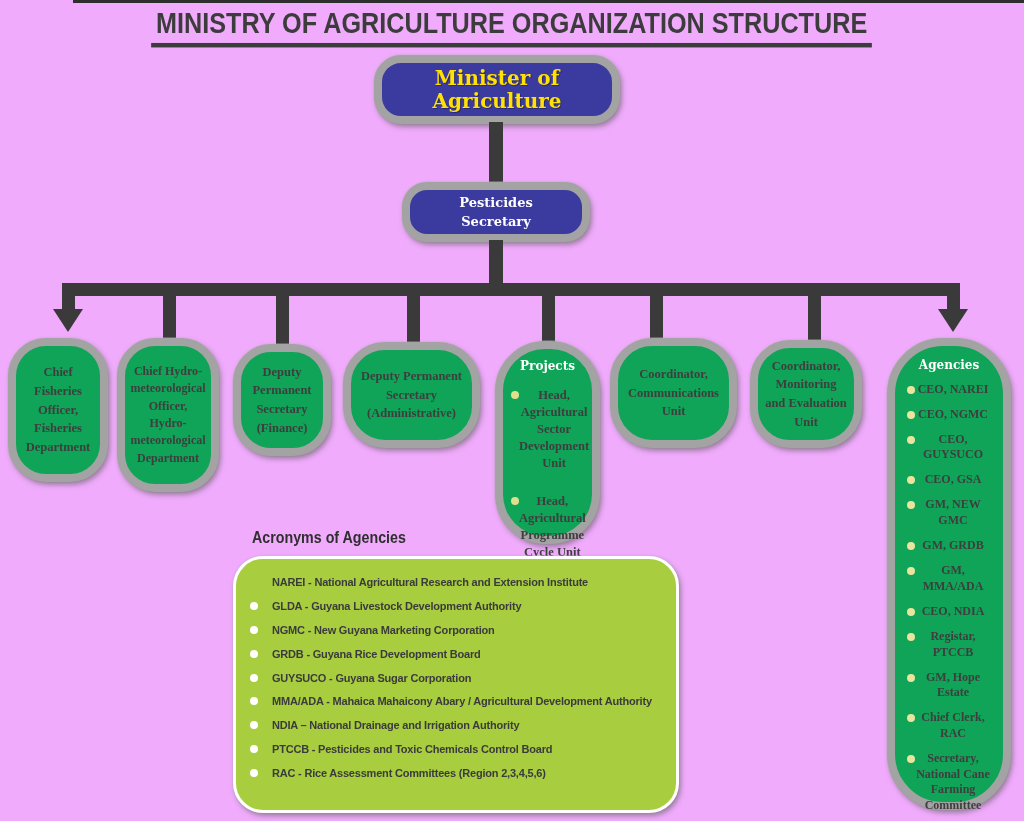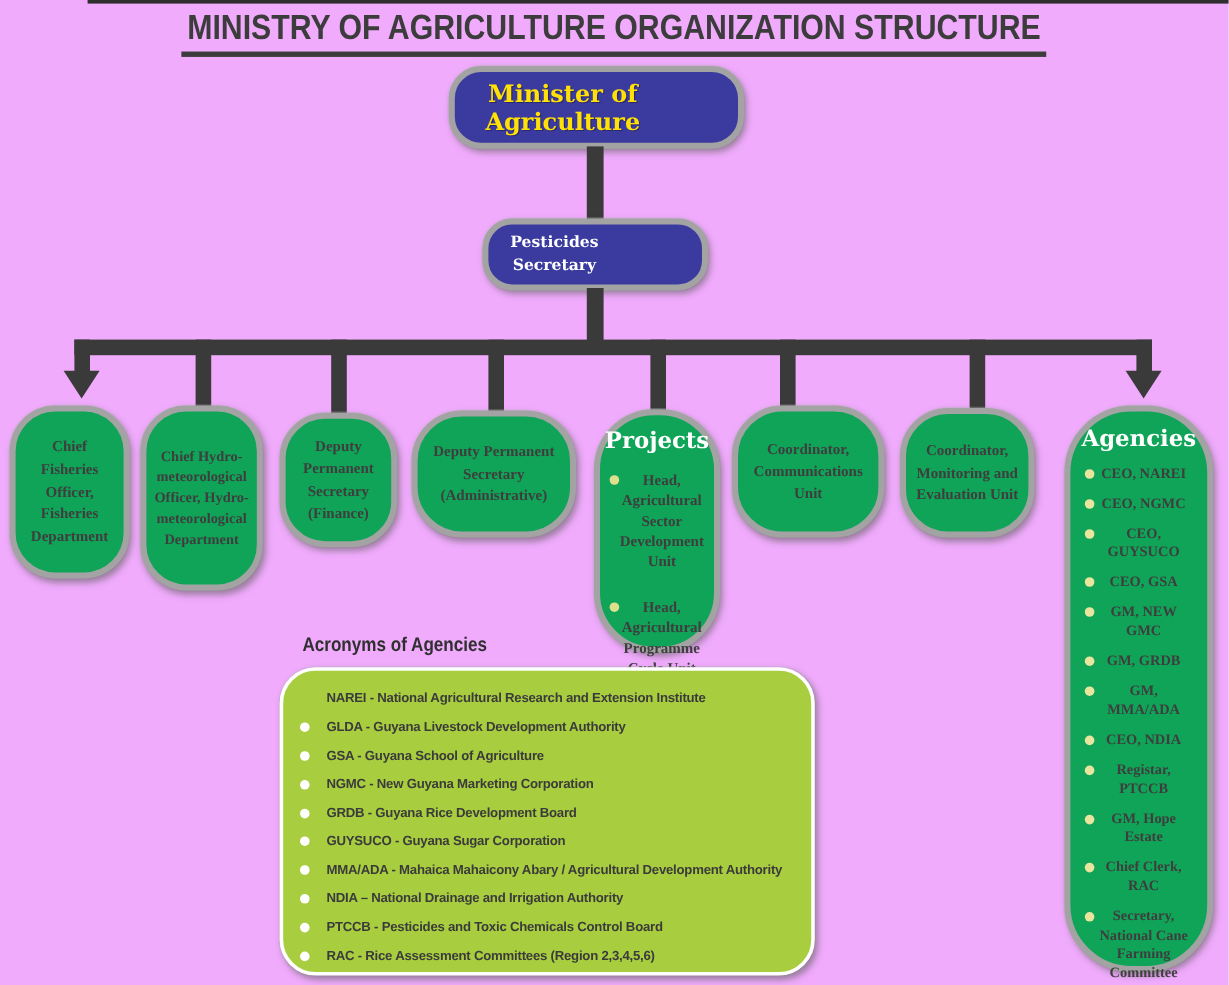--- a/index.html
+++ b/index.html
@@ -20,23 +20,23 @@
   .top-artifact{position:absolute;left:73px;top:0;width:951px;height:3px;background:#2e2e2e;}
 
   .title-wrap{position:absolute;top:6px;left:0;width:100%;text-align:center;}
   .title-text{
     display:inline-block;font-weight:bold;font-size:26px;color:#3c3c3c;
     border-bottom:4px solid #3c3c3c;padding:0 5px 2px;letter-spacing:0px;
     transform:scale(0.97,1.12);transform-origin:center top;white-space:nowrap;
   }
 
   .box{
-    position:absolute;box-sizing:border-box;border:5px solid #a3a3a3;
+    position:absolute;box-sizing:border-box;border:8px solid #a3a3a3;
     box-shadow:2px 3px 5px rgba(90,90,90,.55), 0 0 0 1px rgba(190,190,190,.35);
-    display:flex;flex-direction:column;justify-content:center;
+    display:flex;flex-direction:column;align-items:center;justify-content:center;
     text-align:center;
   }
   .blue{background:var(--accent-blue);}
   .green{background:var(--accent-green);}
 
   .minister{left:374px;top:55px;width:246px;height:69px;border-radius:27px;}
   .minister .label{
     font-family:"DejaVu Serif", serif;font-weight:bold;font-size:20px;
     color:var(--minister-text);width:180px;line-height:1.15;
     text-shadow:1px 1px 0 rgba(0,0,0,.3);
@@ -82,21 +82,21 @@
 
   #box-projects{
     left:495px;top:341px;width:105px;height:203px;border-radius:50px;
     justify-content:flex-start;padding:10px 4px 8px;
   }
   #box-agencies{
     left:887px;top:338px;width:124px;height:472px;border-radius:56px;
     justify-content:flex-start;padding:12px 8px 1px;
   }
   .panel-heading{
-    font-family:"DejaVu Serif", serif;font-weight:bold;color:#ffffff;font-size:19px;
+    font-family:"DejaVu Serif", serif;font-weight:bold;color:#ffffff;font-size:12px;
   }
 
   .bullet-list{list-style:none;margin:0;padding:0;width:100%;}
   .b-item{display:flex;align-items:flex-start;}
   .b-item .dot{
     width:8px;height:8px;border-radius:50%;flex:0 0 8px;margin:4px 0 0 4px;
   }
   .projects-list .dot{background:var(--bullet-projects);}
   .agencies-list .dot{background:var(--bullet-agencies);}
   .b-item .txt{
@@ -276,24 +276,20 @@
         <li class="a-item">
           <span class="dot" style="visibility: hidden;"></span>
           <span class="txt">NAREI - National Agricultural Research and Extension Institute</span>
         </li>
 
         <li class="a-item">
           <span class="dot"></span>
           <span class="txt">GLDA - Guyana Livestock Development Authority</span>
         </li>
 
-        <li class="a-item">
-          <span class="dot"></span>
-          <span class="txt">GSA - Guyana School of Agriculture</span>
-        </li>
 
         <li class="a-item">
           <span class="dot"></span>
           <span class="txt">NGMC - New Guyana Marketing Corporation</span>
         </li>
 
         <li class="a-item">
           <span class="dot"></span>
           <span class="txt">GRDB - Guyana Rice Development Board</span>
         </li>

